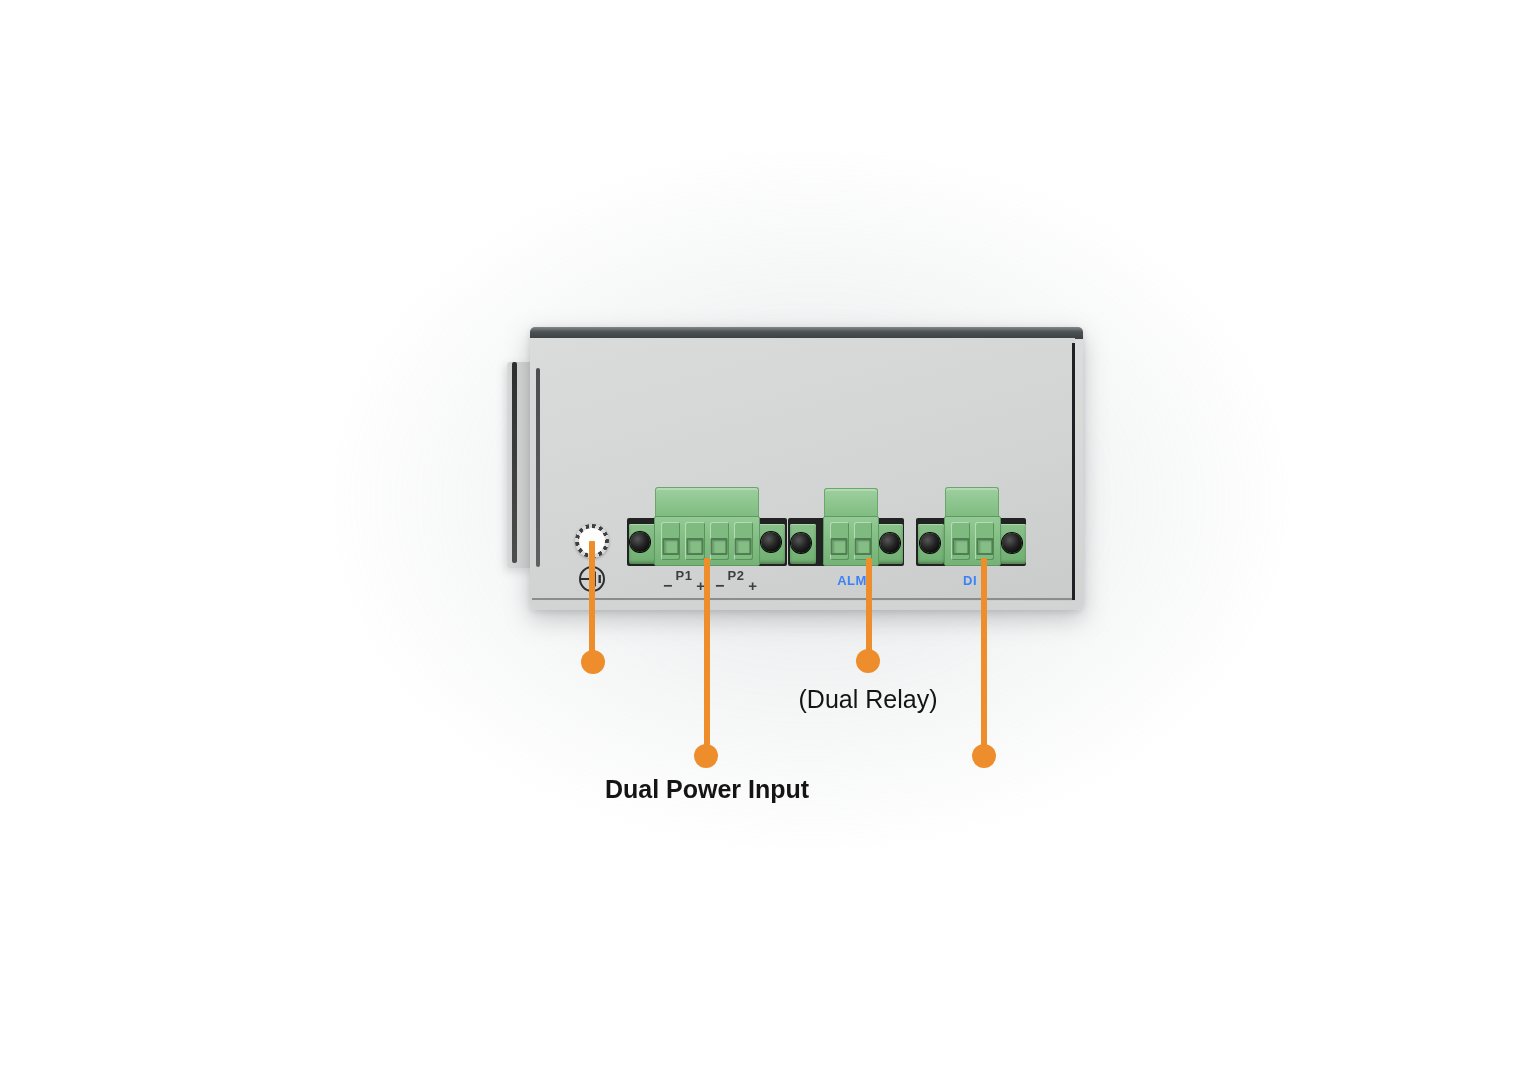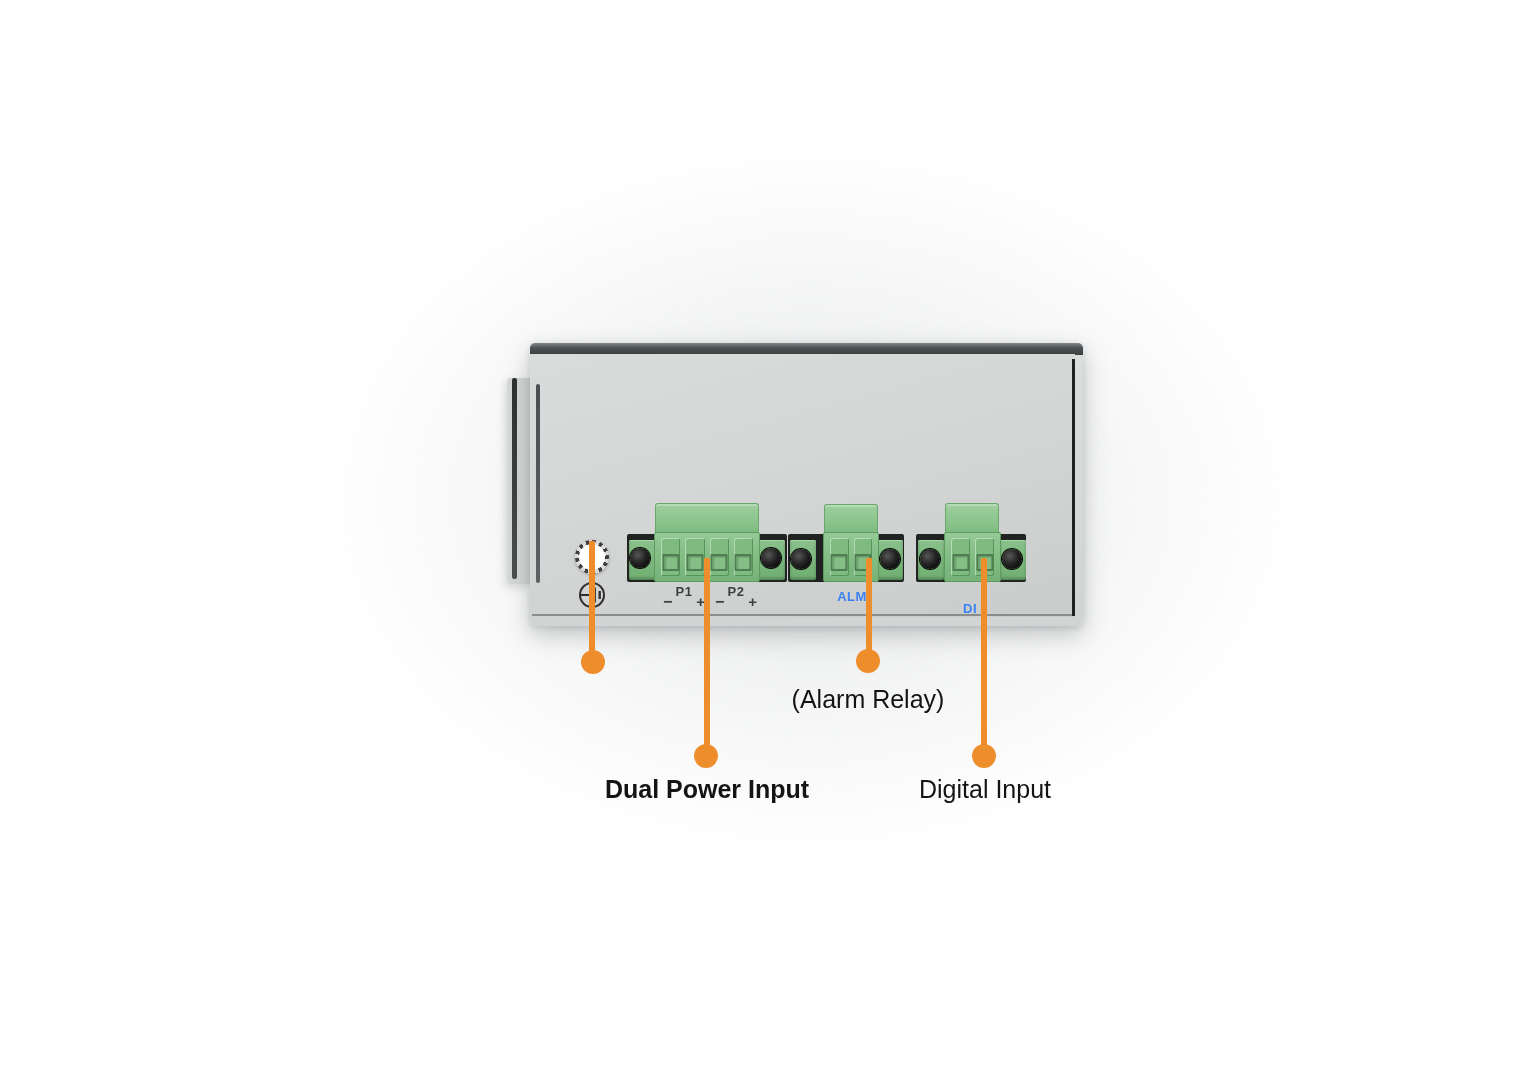--- a/index.html
+++ b/index.html
@@ -2,21 +2,21 @@
 <html style="--accent-orange: #EE8D2B; --connector-green: #85BF86; --connector-green-light: #9ECF9F; --panel-gray: #D5D7D6; --top-bar-dark: #4C5153; --label-text: #141414; --silkscreen-text: #3D3F3E;"><head>
 <meta charset="utf-8">
 <style>
   html,body{margin:0;padding:0;background:#ffffff;}
   .stage{position:relative;width:1536px;height:1086px;overflow:hidden;background:#ffffff;
          font-family:"Liberation Sans", sans-serif;}
   .bg-glow{position:absolute;left:330px;top:150px;width:960px;height:700px;border-radius:50%;
            background:radial-gradient(ellipse at center, rgba(168,173,176,0.30) 0%, rgba(190,195,198,0.14) 45%, rgba(255,255,255,0) 72%);
            filter:blur(3px);}
   
-  .device{position:absolute;left:530px;top:343px;width:553px;height:283px;z-index:1;}
+  .device{position:absolute;left:530px;top:327px;width:553px;height:283px;z-index:1;}
   .shell{position:absolute;inset:0;border-radius:6px;
          background:linear-gradient(180deg,#dcdedd,#d2d4d3);
          box-shadow:0 9px 24px rgba(110,115,118,0.38), 0 2px 6px rgba(110,115,118,0.22);}
   .top-bar{position:absolute;left:0;top:0;width:100%;height:12px;border-radius:5px 5px 0 0;
            background:linear-gradient(180deg,#85898b 0%,#4c5153 40%,#3b4042 100%);}
   .face{position:absolute;left:0;top:11px;right:8px;bottom:9px;
         background:linear-gradient(165deg,#dadcdb 0%,#d3d5d4 55%,#c9cccb 100%);}
   .left-tab{position:absolute;left:-23px;top:35px;width:26px;height:206px;
             background:linear-gradient(90deg,#d8dad9,#cfd1d0);border-radius:3px 0 0 3px;
             box-shadow:-2px 3px 8px rgba(120,125,128,0.25);}
@@ -143,36 +143,35 @@
       <span class="pname">P1</span>
       <span class="minus">−</span>
       <span class="plus">+</span>
     </div>
     <div class="sgroup" style="left:184px;top:241px;">
       <span class="pname">P2</span>
       <span class="minus">−</span>
       <span class="plus">+</span>
     </div>
     <div class="stext" style="left:292px;top:246px;">ALM</div>
-    <div class="stext" style="left:410px;top:246px;margin-top:12px;">DI</div>
+    <div class="stext" style="left:410px;top:246px;">DI</div>
   </div>
 
   <div class="cline" style="left:589px;top:541px;height:112px;"></div>
   <div class="cdot" style="left:581px;top:650px;"></div>
 
   <div class="cline" style="left:704px;top:558px;height:190px;"></div>
   <div class="cdot" style="left:694px;top:744px;"></div>
 
   <div class="cline" style="left:866px;top:558px;height:97px;"></div>
   <div class="cdot" style="left:856px;top:649px;"></div>
 
   <div class="cline" style="left:981px;top:558px;height:190px;"></div>
   <div class="cdot" style="left:972px;top:744px;"></div>
 
 
   <div class="clabel" style="left:718px;top:684px;">
-    <div>(Alarm Relay)</div>
+    <div>(Dual Relay)</div>
   </div>
 
   <div class="clabel" style="left:557px;top:774px;font-weight:bold;">Dual Power Input</div>
 
-  <div class="clabel" style="left:835px;top:774px;">Digital Input</div>
 </div>
 
 </body></html>

